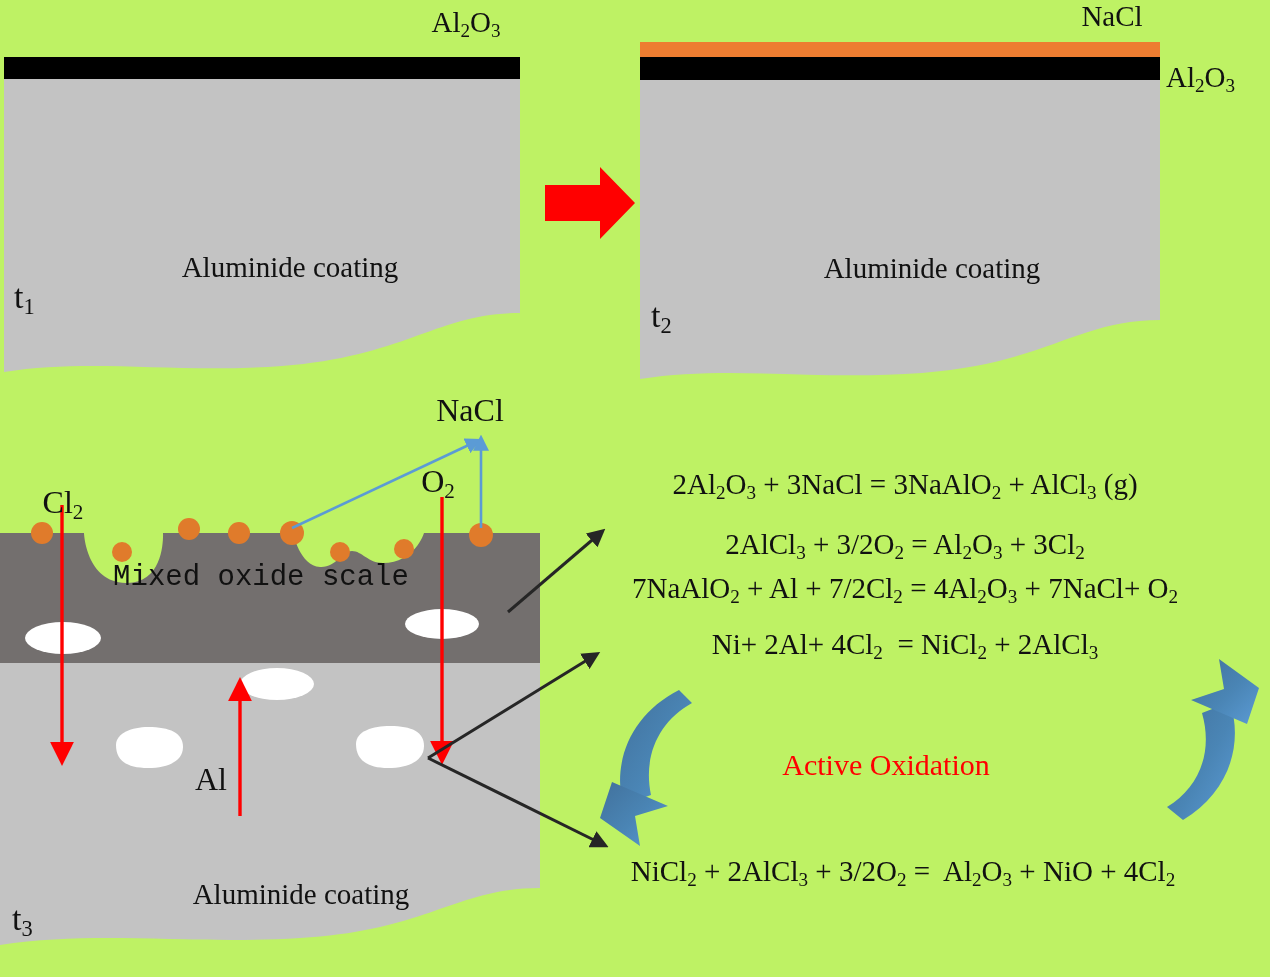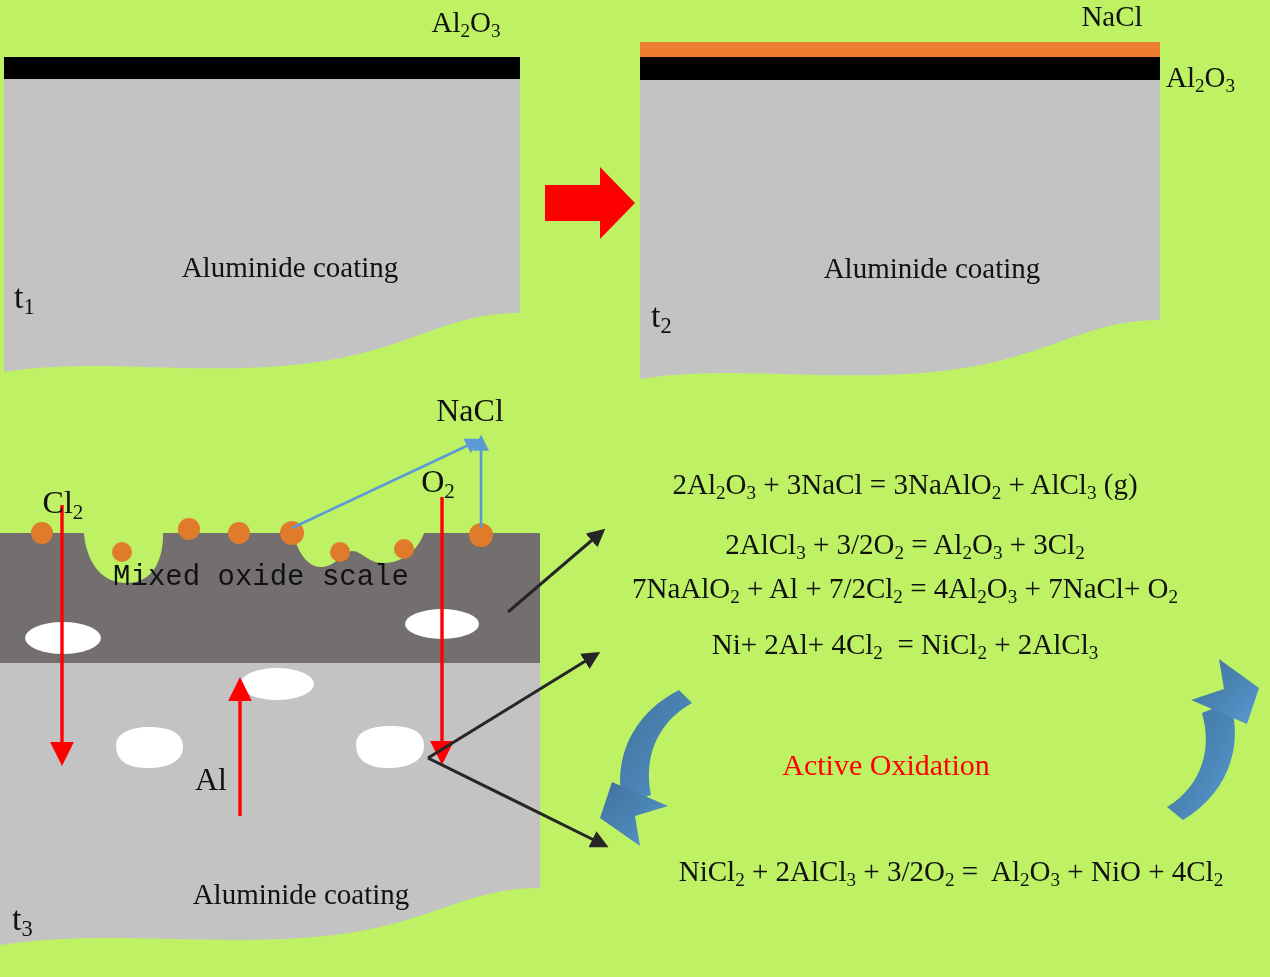--- a/index.html
+++ b/index.html
@@ -203,17 +203,17 @@
   <div class="lbl f-caption center-x" style="left:301px; top:880px;">Aluminide coating</div>
 
   <div class="lbl f-time" style="left:12px; top:902px;">
     <span>t</span><sub>3</sub>
   </div>
 
   <div class="lbl f-eq center-x" style="left:905px; top:470px;">2Al<sub>2</sub>O<sub>3</sub> + 3NaCl = 3NaAlO<sub>2</sub> + AlCl<sub>3</sub>&nbsp;(g)</div>
   <div class="lbl f-eq center-x" style="left:905px; top:510px;margin-top:20px;">2AlCl<sub>3</sub> + 3/2O<sub>2</sub> = Al<sub>2</sub>O<sub>3</sub> + 3Cl<sub>2</sub></div>
   <div class="lbl f-eq center-x" style="left:905px; top:574px;">7NaAlO<sub>2</sub> + Al + 7/2Cl<sub>2</sub> = 4Al<sub>2</sub>O<sub>3</sub> + 7NaCl+ O<sub>2</sub></div>
   <div class="lbl f-eq center-x" style="left:905px; top:630px;">Ni+ 2Al+ 4Cl<sub>2</sub>&nbsp; = NiCl<sub>2</sub> + 2AlCl<sub>3</sub></div>
-  <div class="lbl f-eq center-x" style="left:903px; top:857px;margin-left:48px;">NiCl<sub>2</sub> + 2AlCl<sub>3</sub> + 3/2O<sub>2</sub> =&nbsp; Al<sub>2</sub>O<sub>3</sub> + NiO + 4Cl<sub>2</sub></div>
+  <div class="lbl f-eq center-x" style="left:903px; top:857px;">NiCl<sub>2</sub> + 2AlCl<sub>3</sub> + 3/2O<sub>2</sub> =&nbsp; Al<sub>2</sub>O<sub>3</sub> + NiO + 4Cl<sub>2</sub></div>
 
   <div class="lbl f-active center-x" style="left:886px; top:742px;margin-top:8px;">Active Oxidation</div>
 
 </div>
 
 </body></html>

